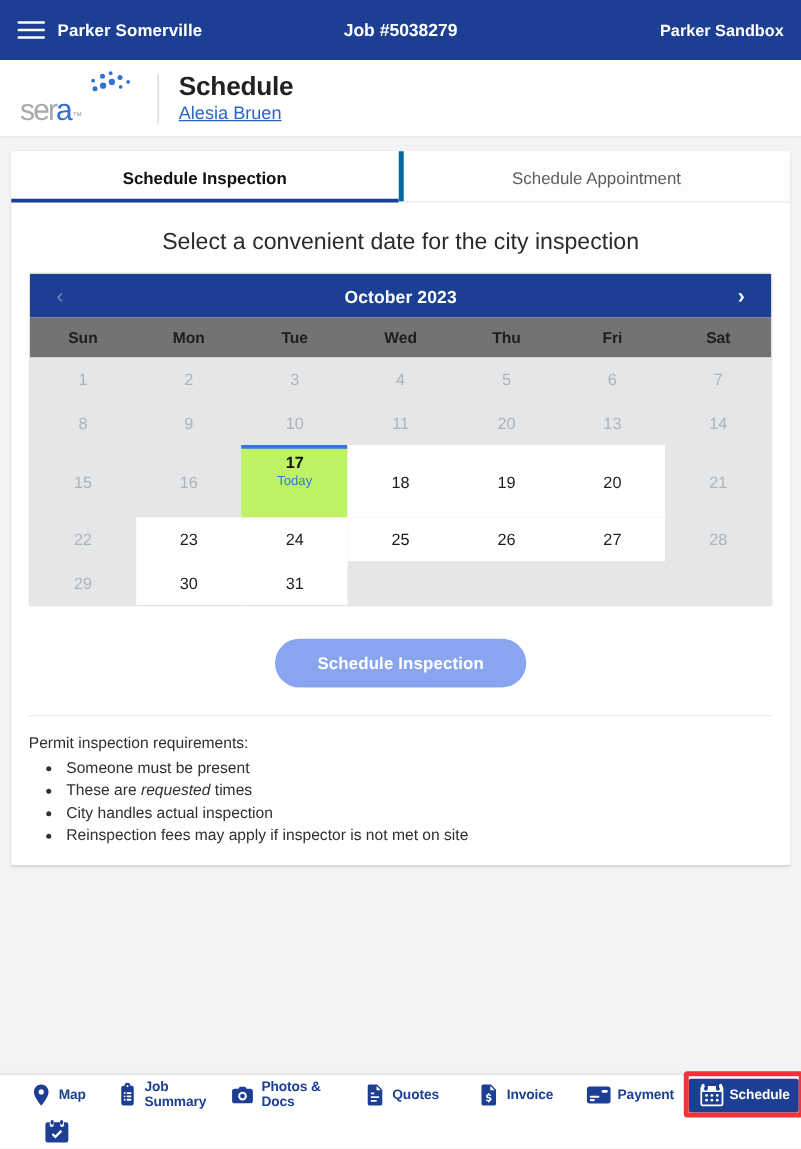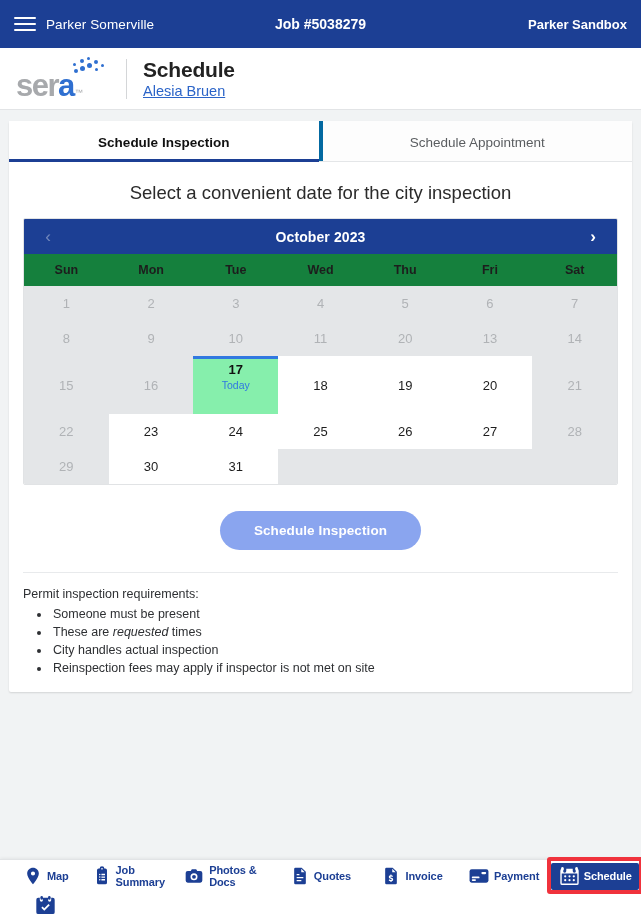--- a/index.html
+++ b/index.html
@@ -13,35 +13,35 @@
 
   
   .topbar {
     height: 48px; background: #1c3f94;
     display: flex; align-items: center;
     padding: 0 14px; position: relative;
   }
   .hamburger { width: 22px; display: flex; flex-direction: column; gap: 4px; cursor: pointer; }
   .hamburger span { display: block; height: 2px; background: #fff; border-radius: 1px; }
   .tb-left { display: flex; align-items: center; gap: 10px; }
-  .tb-user { color: #fff; font-size: 13.5px; font-weight: 400; letter-spacing: .1px; }
+  .tb-user { color: #fff; font-size: 13.5px; font-weight: 700; letter-spacing: .1px; }
   .tb-center {
     position: absolute; left: 0; right: 0; text-align: center;
     color: #fff; font-size: 14px; font-weight: 700; pointer-events: none;
   }
   .tb-right { margin-left: auto; color: #fff; font-size: 13px; font-weight: 600; z-index: 1; padding-left: 39px; }
 
   
   .brandbar {
     height: 62px; background: #fff;
     display: flex; align-items: center; padding: 0 0 0 16px;
     border-bottom: 1px solid #e2e4e6;
   }
   .logo { position: relative; width: 96px; height: 44px; display: flex; align-items: flex-end; }
-  .logo-word { font-size: 31px; font-weight: 700; letter-spacing: -1.5px; line-height: 1; margin-top: 27px; }
+  .logo-word { font-size: 24px; font-weight: 400; letter-spacing: -1.5px; line-height: 1; margin-top: 27px; }
   .logo-ser { color: #a7a9ac; }
   .logo-a { color: #2f6fd0; }
   .logo-dots { position: absolute; left: 56px; top: 0px; width: 34px; height: 20px; }
   .logo-dots i {
     position: absolute; display: block; background: #2f6fd0; border-radius: 50%;
   }
   .logo-tm { font-size: 8px; color: #a7a9ac; align-self: flex-end; margin-left: 1px; margin-bottom: 4px; }
   .brand-divider { width: 1px; height: 40px; background: #d4d6d8; margin: 0 16px 0 14px; }
   .brand-texts { display: flex; flex-direction: column; gap: 1px; }
   .brand-title { font-size: 21px; font-weight: 700; color: #222; letter-spacing: -.2px; }
@@ -80,35 +80,35 @@
     display: flex; align-items: center; padding: 0 14px;
   }
   .cal-nav {
     font-size: 17px; line-height: 1; width: 20px; text-align: center;
     cursor: pointer; font-weight: 400; user-select: none;
   }
   .cal-nav.disabled { color: rgba(255,255,255,.38); cursor: default; }
   .cal-nav.enabled { color: #ffffff; font-weight: 700; }
   .cal-title { flex: 1; text-align: center; font-size: 14px; font-weight: 700; letter-spacing: .1px; }
 
-  .dow-row { display: grid; grid-template-columns: repeat(7, 1fr); background: #15803d; }
+  .dow-row { display: grid; grid-template-columns: repeat(7, 1fr); background: #737373; }
   .dow {
     text-align: center; padding: 9px 0 9px; font-size: 12.5px;
     font-weight: 700; color: #1d1d1d;
   }
   .weeks { background: #e4e6e8; }
   .week { display: grid; grid-template-columns: repeat(7, 1fr); }
   .day {
     height: 35px; display: flex; flex-direction: column;
     align-items: center; justify-content: center;
     font-size: 13px; color: #b0b3b6; position: relative;
   }
   .day.enabled { background: #fff; color: #1d1d1d; cursor: pointer; }
   .day.today {
-    background: #86efac; color: #111; font-weight: 700; height: 58px; justify-content: flex-start;
+    background: #bef264; color: #111; font-weight: 700; height: 58px; justify-content: flex-start;
     padding-top: 6px;
   }
   .day.today::before {
     content: ""; position: absolute; top: 0; left: 0; right: 0; height: 3px; background: #3178e0;
   }
   .today-label { font-size: 10.5px; color: #3178e0; font-weight: 400; margin-top: 2px; }
   .week.row-today .day { height: 58px; }
   .week.row-today .day.enabled { padding-bottom: 0; }
 
   

